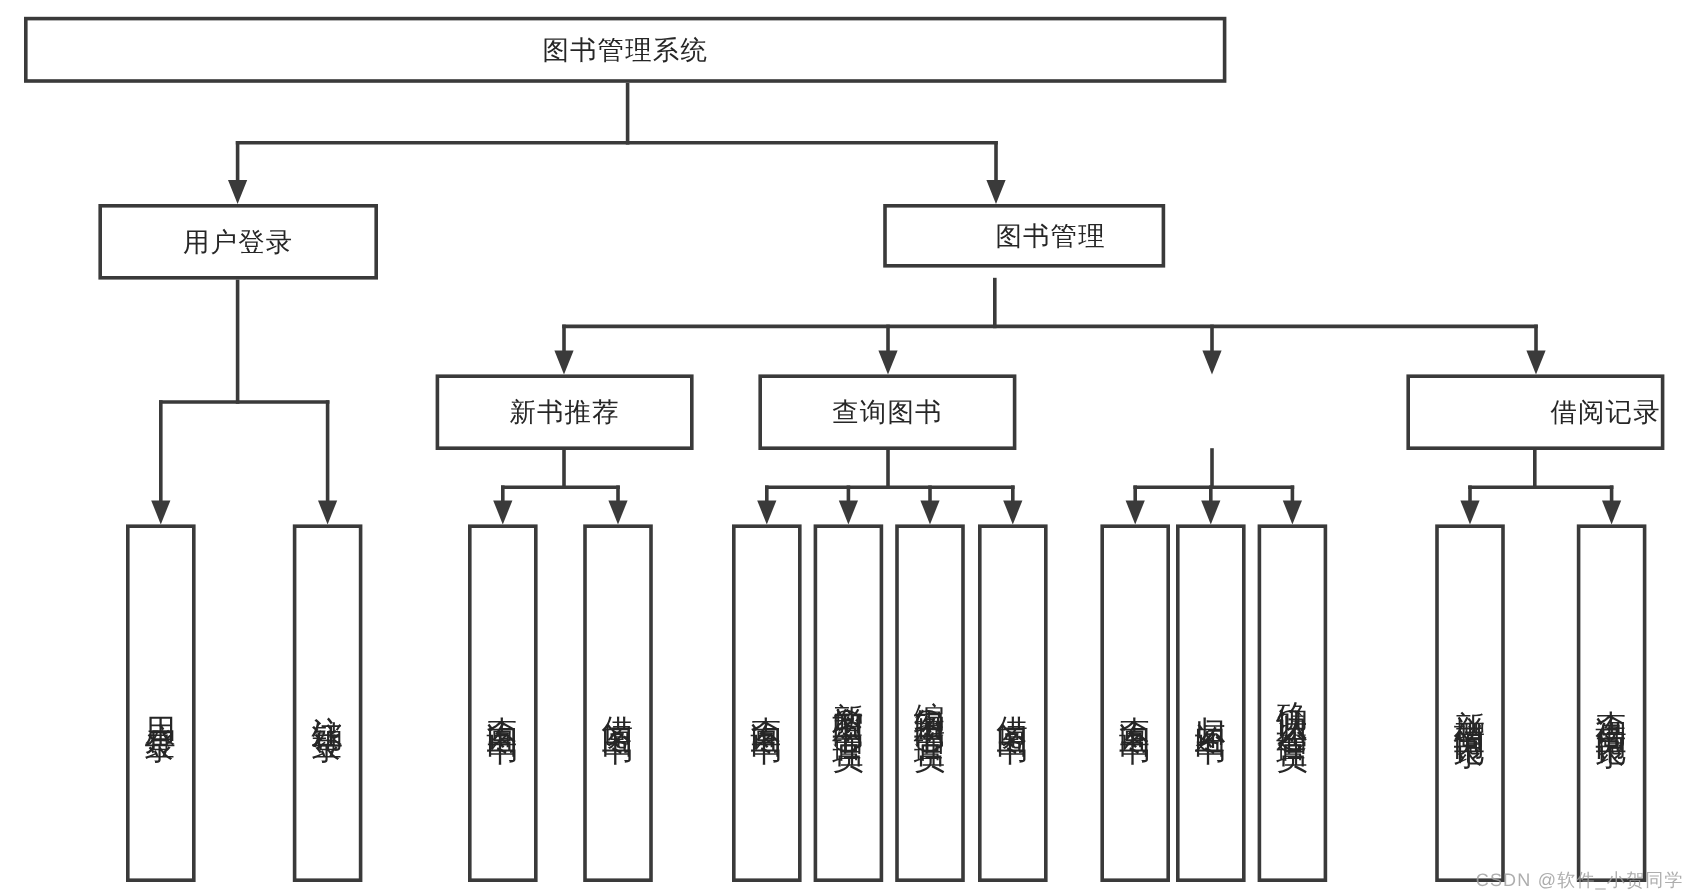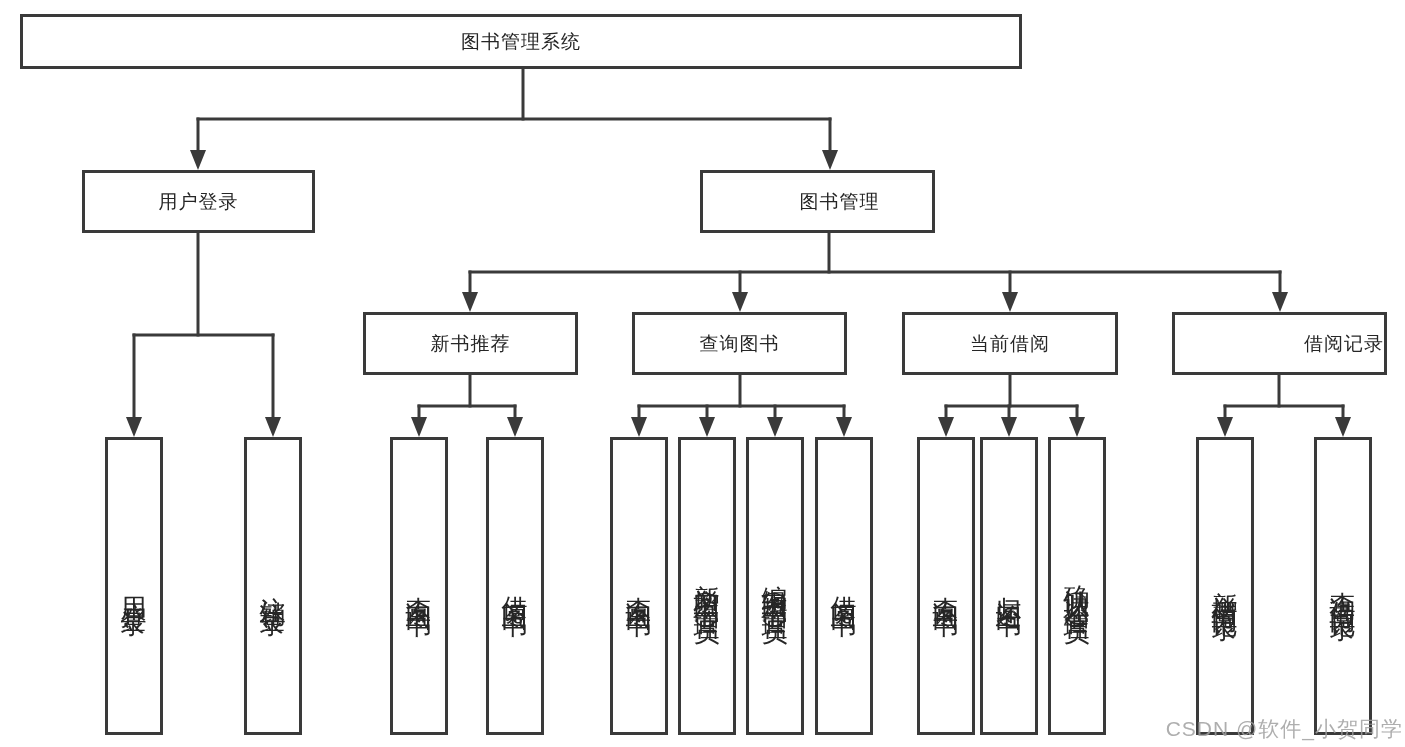--- a/index.html
+++ b/index.html
@@ -16,35 +16,35 @@
     position: absolute;
     box-sizing: border-box;
     background: #ffffff;
     border: 3px solid #3a3a3a;
     color: #262626;
     display: flex;
     align-items: center;
     justify-content: center;
     z-index: 2;
   }
-  .hnode { font-size: 19px; letter-spacing: 1px; }
+  .hnode { font-size: 22px; letter-spacing: 1px; }
   .vnode { width: 58px; top: 437px; height: 298px; }
   .vtext {
     writing-mode: vertical-rl;
     text-orientation: mixed;
     font-size: 26px;
     letter-spacing: 5px;
     line-height: 1;
     white-space: nowrap;
   }
   #watermark {
     position: absolute;
     right: 2px;
     bottom: 4px;
-    font-size: 21px;
+    font-size: 15px;
     color: #a0a0a0;
     opacity: 0.85;
     z-index: 5;
     letter-spacing: 1px;
   }
 </style>
 </head>
 <body>
 
 <div id="canvas">
@@ -115,32 +115,29 @@
     </g>
   </svg>
 
   <div class="node hnode" style="left:20px; top:14px; width:1002px; height:55px;">
     <span>图书管理系统</span>
   </div>
 
   <div class="node hnode" style="left:82px; top:170px; width:233px; height:63px;">
     <span>用户登录</span>
   </div>
-  <div class="node hnode" style="left:700px; top:170px; width:235px; height:63px;padding-left:44px;">
+  <div class="node hnode" style="left:736px; top:170px; width:235px; height:53px;padding-left:44px;">
     <span>图书管理</span>
   </div>
 
   <div class="node hnode" style="left:363px; top:312px; width:215px; height:63px;">
     <span>新书推荐</span>
   </div>
   <div class="node hnode" style="left:632px; top:312px; width:215px; height:63px;">
     <span>查询图书</span>
-  </div>
-  <div class="node hnode" style="left:902px; top:312px; width:216px; height:63px;">
-    <span>当前借阅</span>
   </div>
   <div class="node hnode" style="left:1172px; top:312px; width:215px; height:63px;justify-content:flex-end;">
     <span>借阅记录</span>
   </div>
 
   <div class="node vnode" style="left:105px;">
     <span class="vtext">用户登录</span>
   </div>
   <div class="node vnode" style="left:244px;">
     <span class="vtext">注销登录</span>

